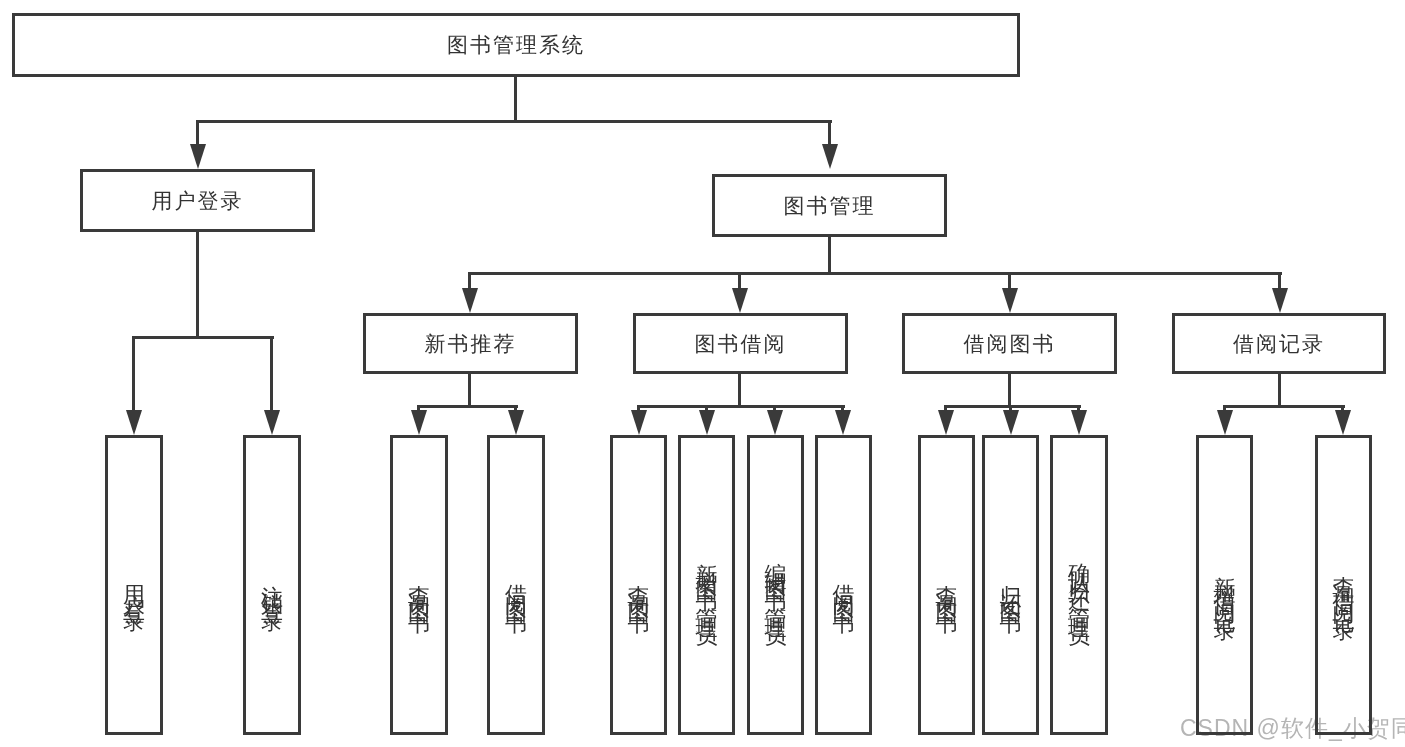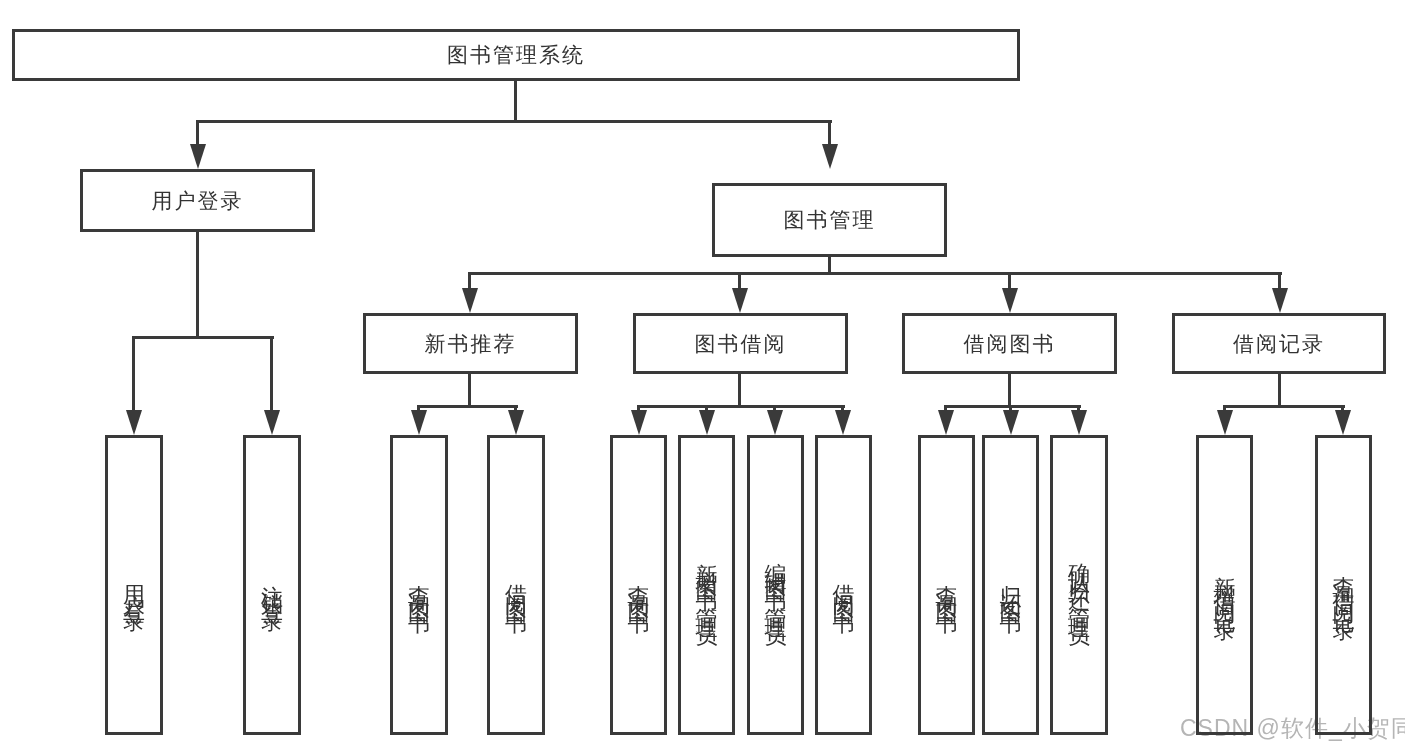--- a/index.html
+++ b/index.html
@@ -110,24 +110,24 @@
   <div class="arrow" style="left:1003px;top:410px"></div>
   <div class="arrow" style="left:1071px;top:410px"></div>
 
   <div class="vline" style="left:1278px;top:373px;height:35px"></div>
   <div class="hline" style="left:1223px;top:405px;width:122px"></div>
   <div class="vline" style="left:1223px;top:405px;height:8px"></div>
   <div class="vline" style="left:1341px;top:405px;height:8px"></div>
   <div class="arrow" style="left:1217px;top:410px"></div>
   <div class="arrow" style="left:1335px;top:410px"></div>
 
-  <div class="box hbox" style="left:12px;top:29px;width:1008px;height:52px">图书管理系统</div>
+  <div class="box hbox" style="left:12px;top:13px;width:1008px;height:64px">图书管理系统</div>
 
   <div class="box hbox" style="left:80px;top:169px;width:235px;height:63px">用户登录</div>
-  <div class="box hbox" style="left:712px;top:183px;width:235px;height:74px">图书管理</div>
+  <div class="box hbox" style="left:712px;top:174px;width:235px;height:63px">图书管理</div>
 
   <div class="box hbox" style="left:633px;top:313px;width:215px;height:61px">图书借阅</div>
   <div class="box hbox" style="left:363px;top:313px;width:215px;height:61px">新书推荐</div>
   <div class="box hbox" style="left:902px;top:313px;width:215px;height:61px">借阅图书</div>
   <div class="box hbox" style="left:1172px;top:313px;width:214px;height:61px">借阅记录</div>
 
   <div class="box vbox" style="left:105px;top:435px;width:58px;height:300px">
     <span class="vlabel">用户登录</span>
   </div>
   <div class="box vbox" style="left:243px;top:435px;width:58px;height:300px">

